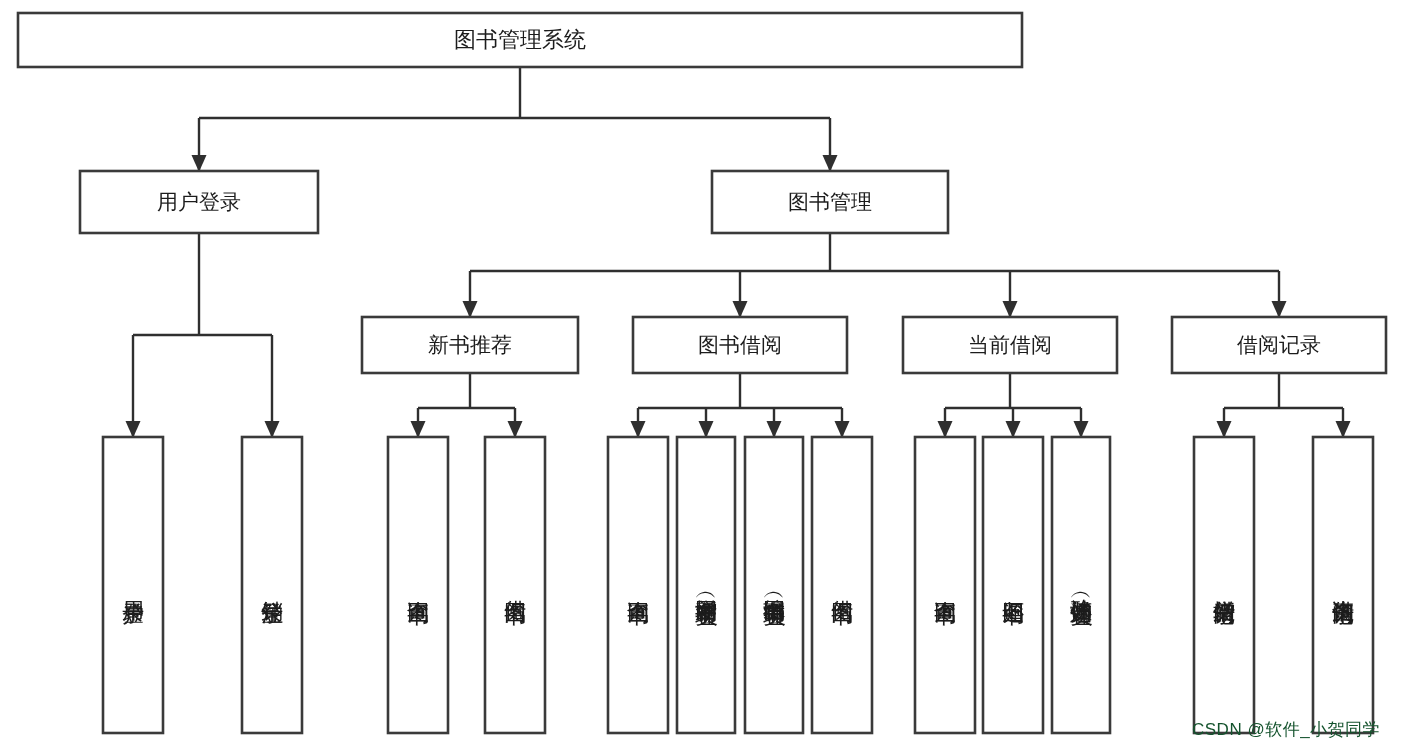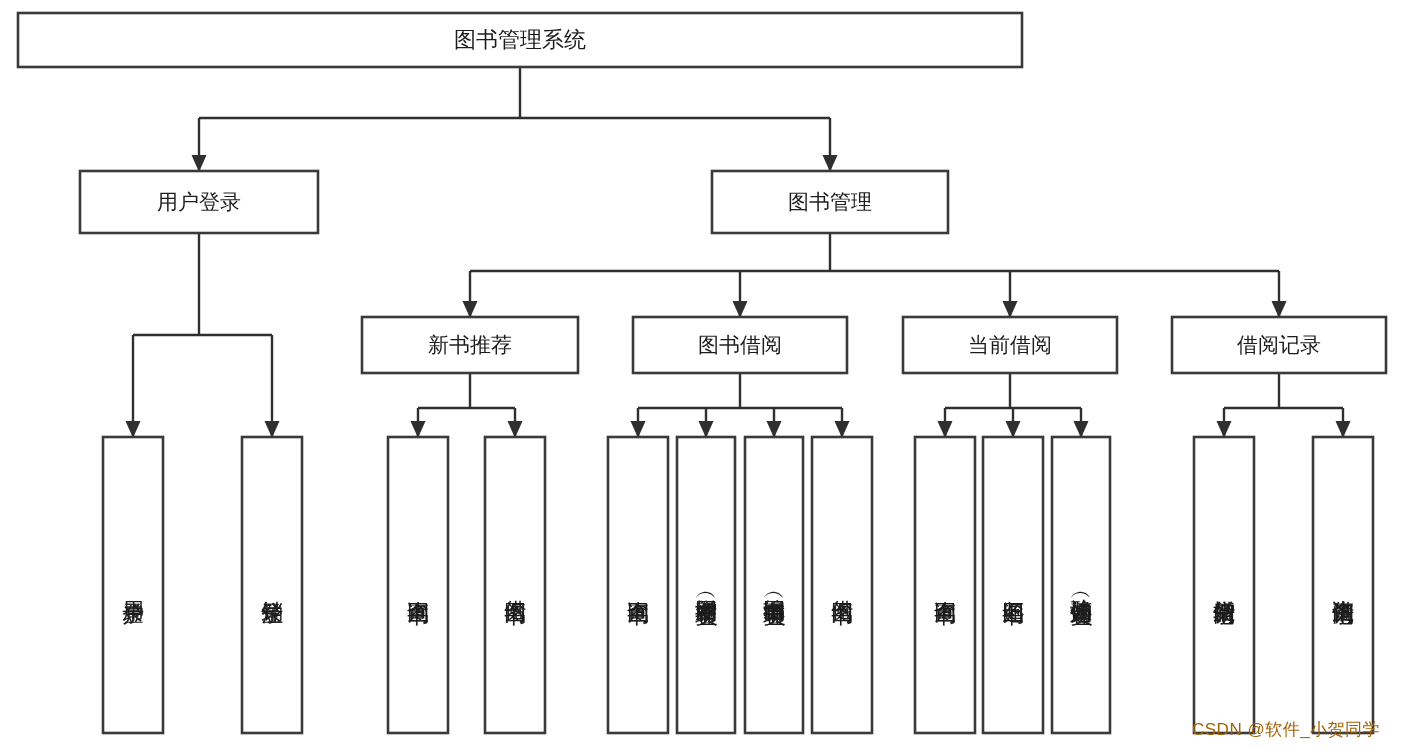--- a/index.html
+++ b/index.html
@@ -64,21 +64,21 @@
     display: flex;
     align-items: center;
     justify-content: center;
     pointer-events: none;
     user-select: none;
   }
   .watermark {
     position: absolute;
     font-family: "Liberation Sans", "DejaVu Sans", sans-serif;
     font-size: 17px;
-    color: #a16207;
+    color: #14532d;
     white-space: nowrap;
     letter-spacing: 0.5px;
   }
 </style>
 </head>
 <body>
 
 <div id="diagram-root">
 
   <svg id="chart-svg" viewBox="0 0 1405 747">

